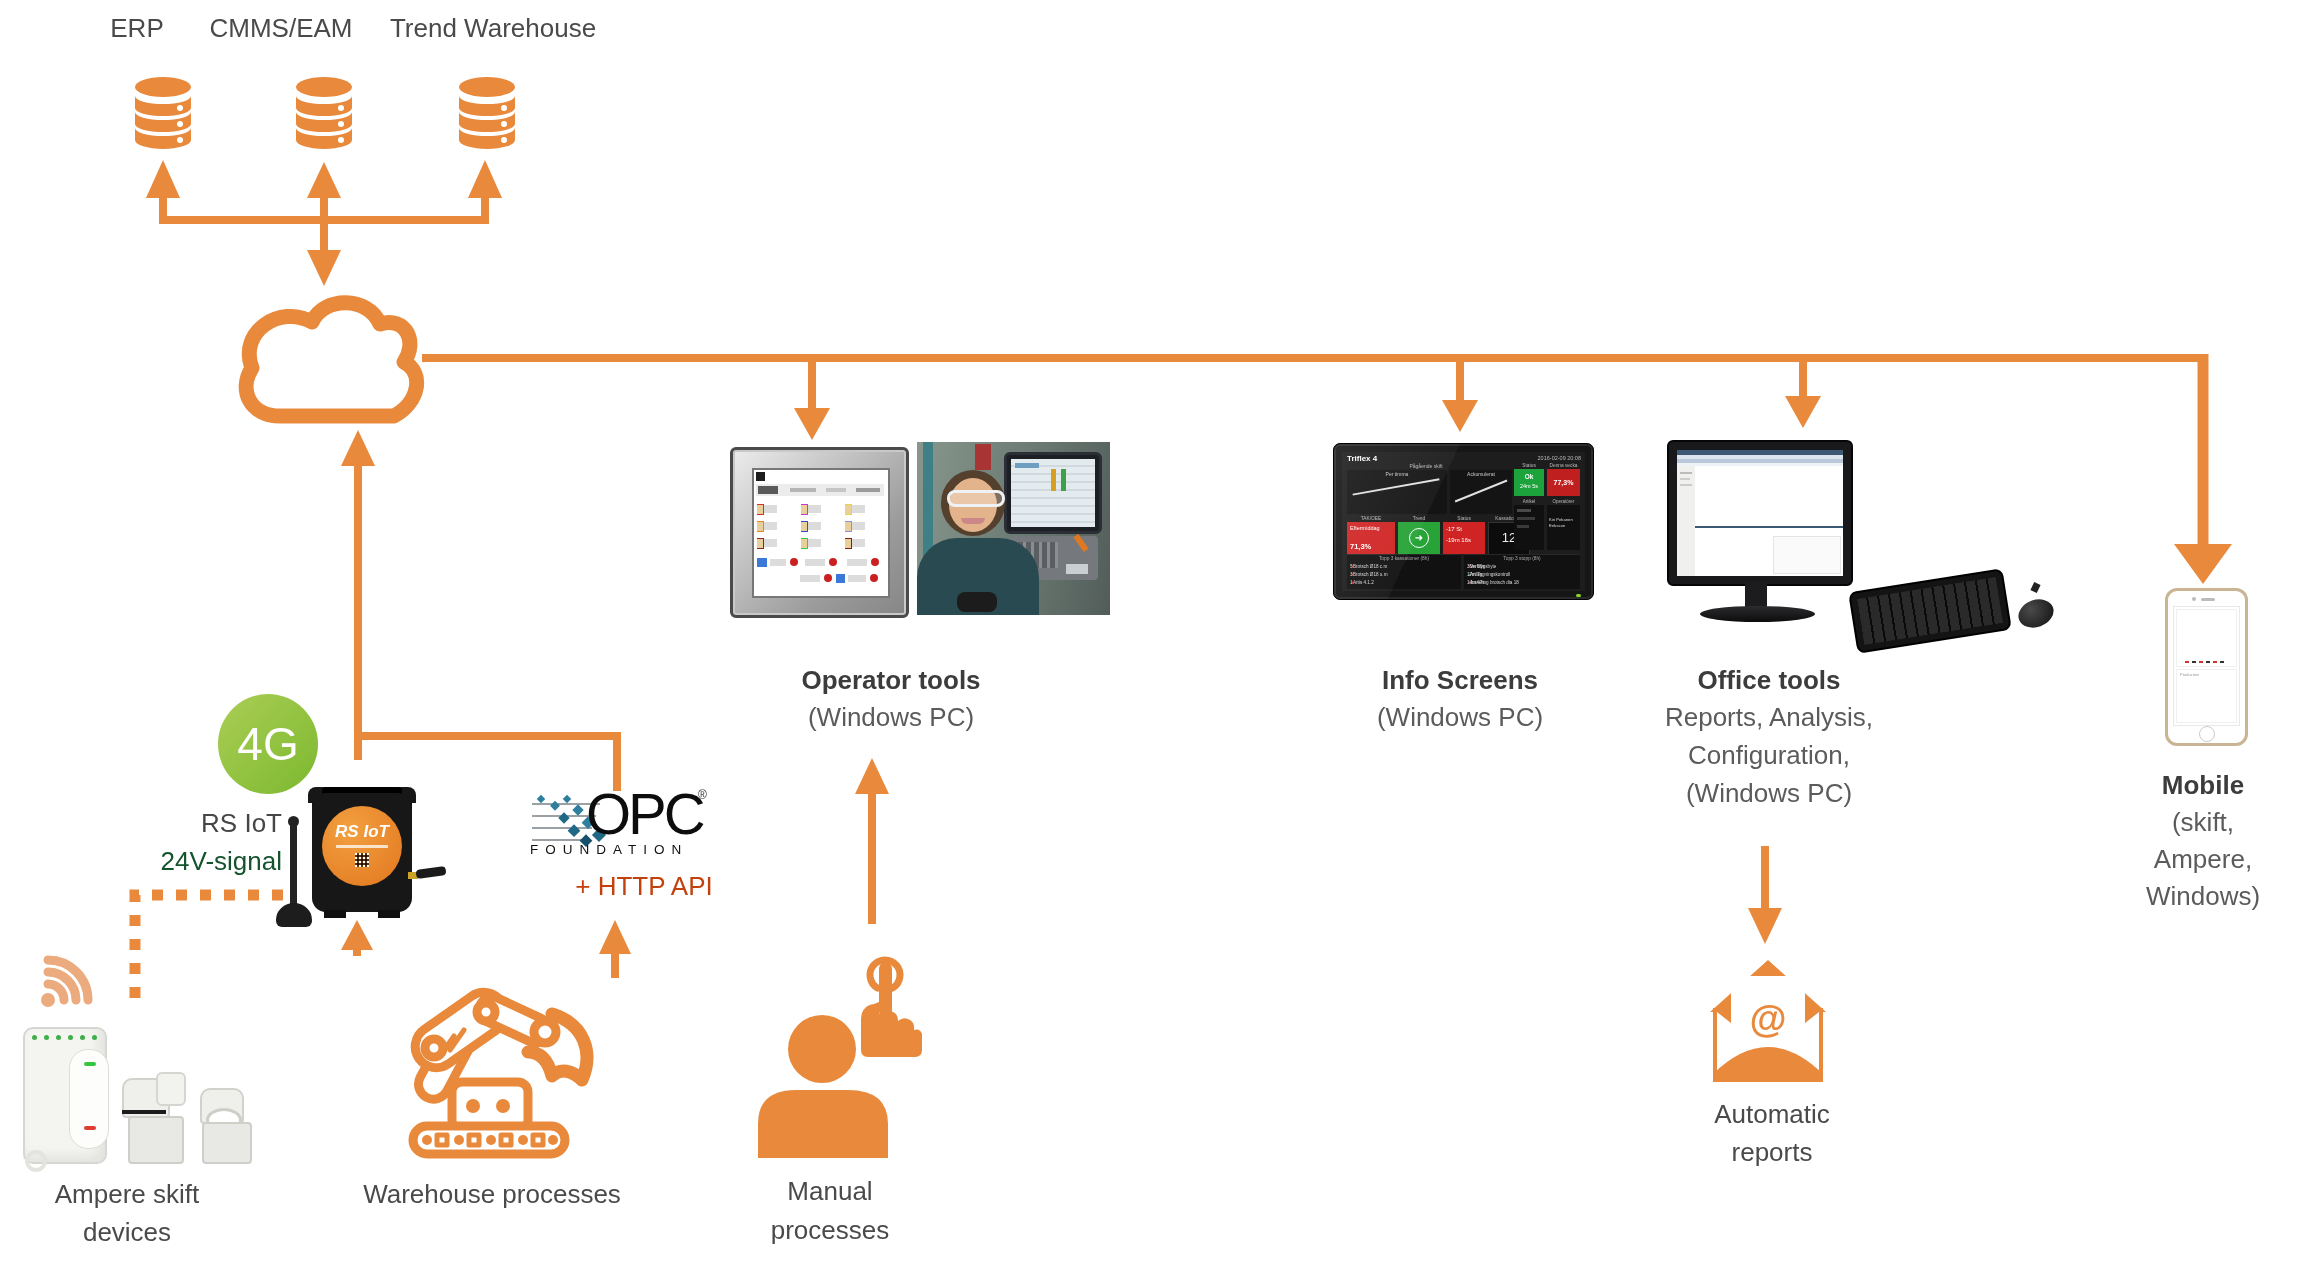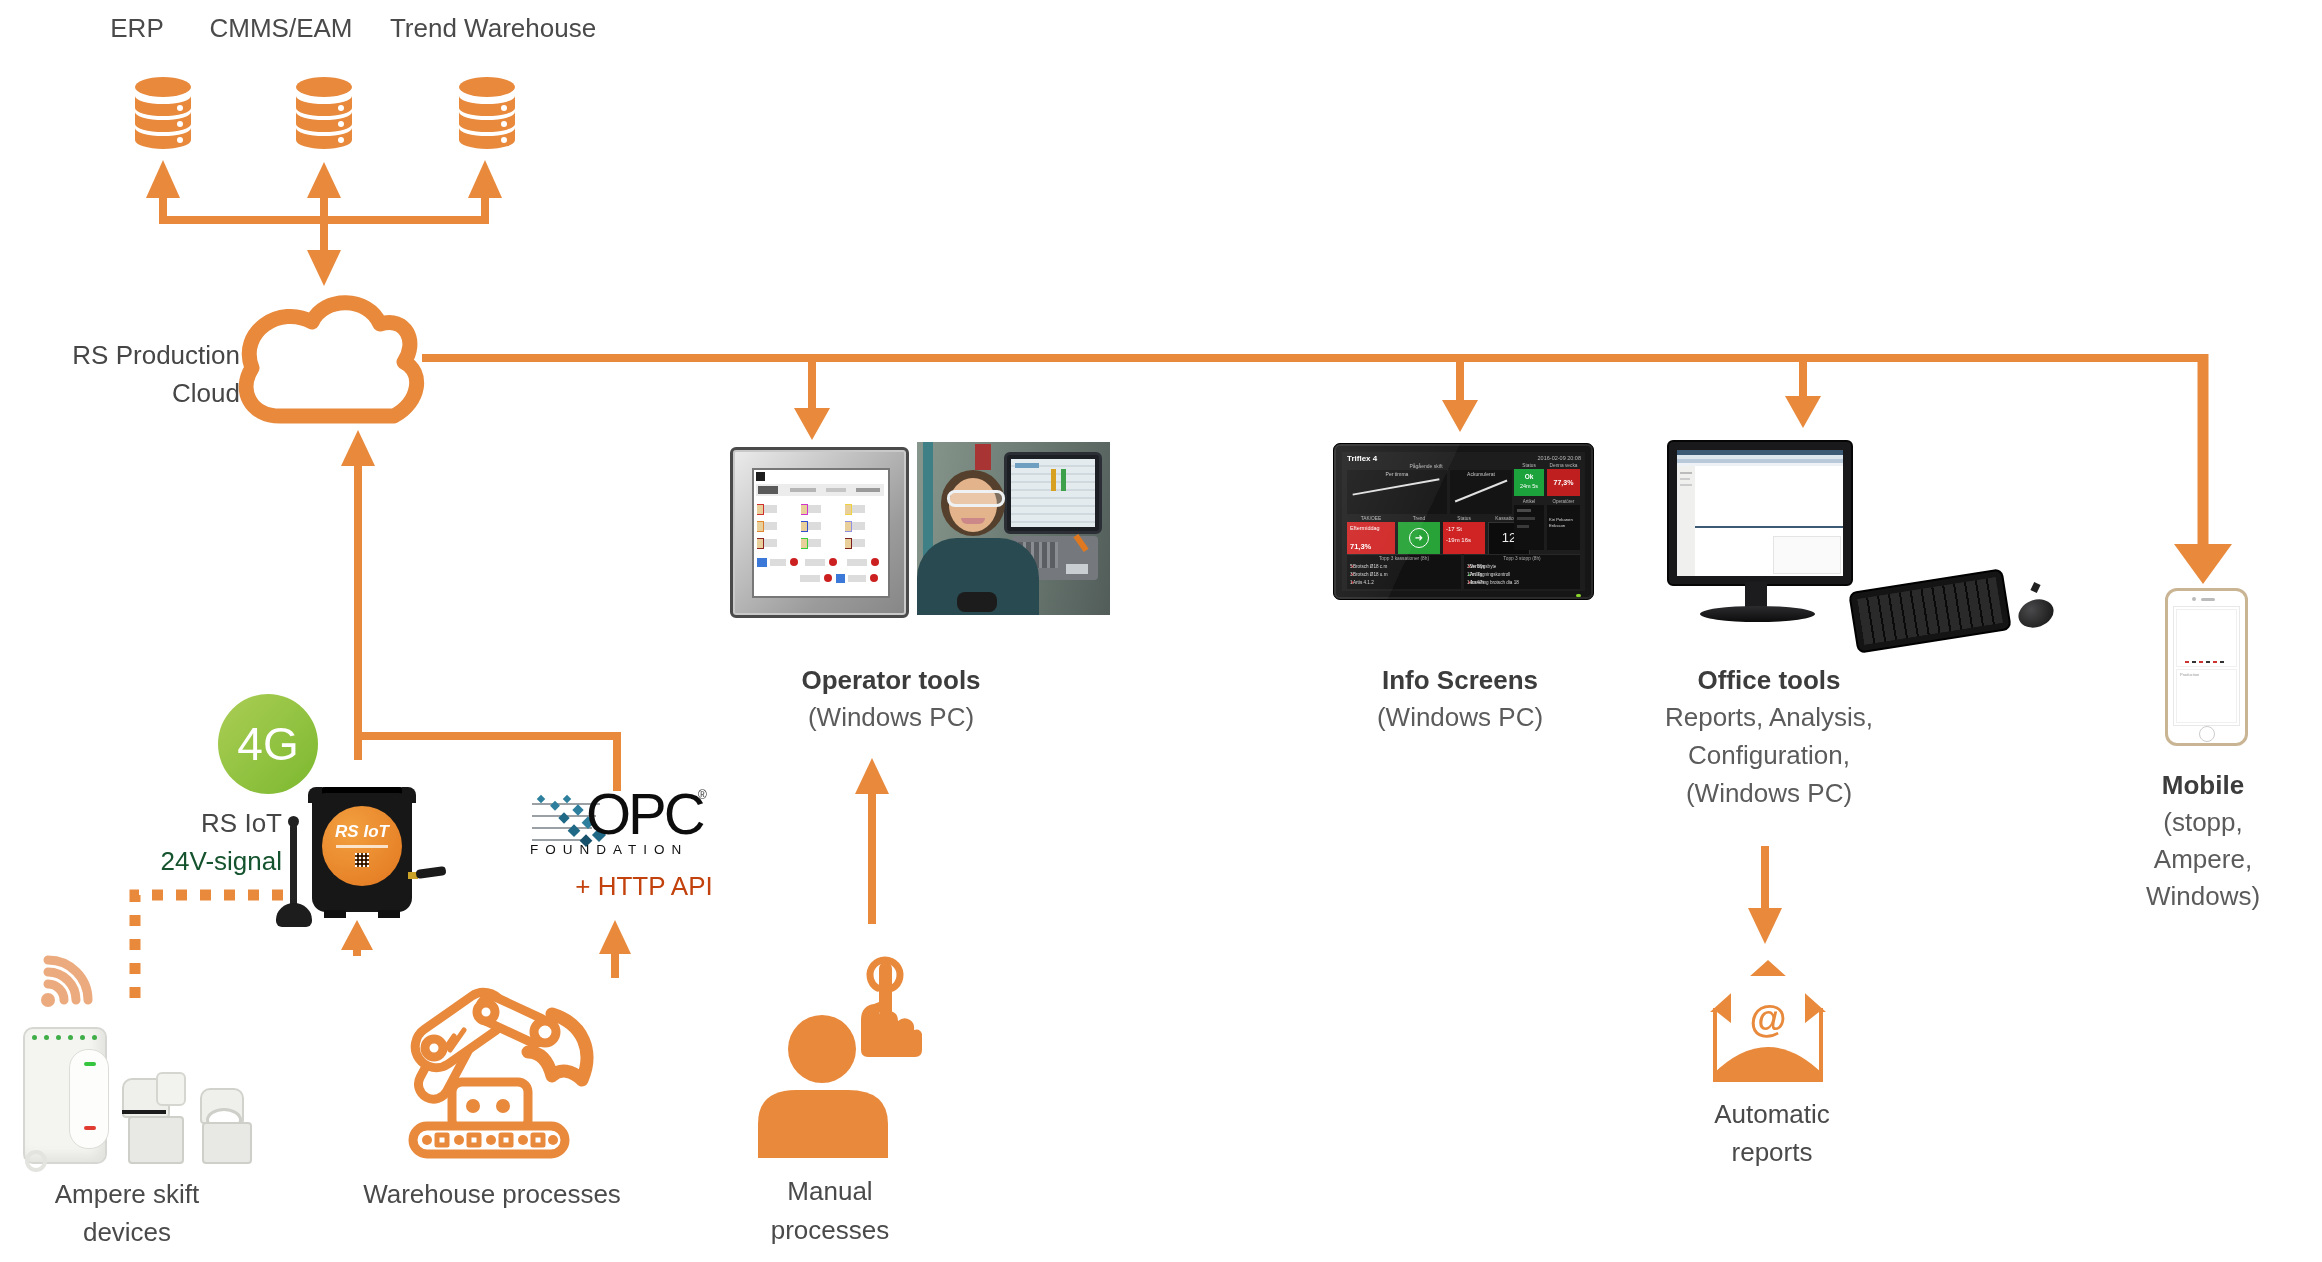--- a/index.html
+++ b/index.html
@@ -167,24 +167,20 @@
       <polygon points="1717,1012 1760,1046 1717,1078" fill="#fff"></polygon>
       <polygon points="1819,1012 1776,1046 1819,1078" fill="#fff"></polygon>
       <path d="M1713,1082 L1713,1074 Q1768,1020 1823,1074 L1823,1082 Z" fill="#E8893C"></path>
     </g>
   </svg>
 
   <div class="lbl" style="left:137px;top:10px">ERP</div>
   <div class="lbl" style="left:281px;top:10px">CMMS/EAM</div>
   <div class="lbl" style="left:493px;top:10px">Trend Warehouse</div>
 
-  <div class="r-lbl" style="right:2082px;top:336px">
-    <div>RS Production</div>
-    <div>Cloud</div>
-  </div>
 
   <div class="panelpc">
     <div class="panelscr">
       <div style="left:2px;top:2px;width:9px;height:9px;background:#1d1d1d"></div>
       <div style="left:2px;top:14px;width:128px;height:12px;background:#ececec">
         <div style="left:2px;top:2px;width:20px;height:8px;background:#5a5a5a"></div>
         <div style="left:34px;top:4px;width:26px;height:4px;background:#b5b5b5"></div>
         <div style="left:70px;top:4px;width:20px;height:4px;background:#c5c5c5"></div>
         <div style="left:100px;top:4px;width:24px;height:4px;background:#9a9a9a"></div>
       </div>
@@ -477,21 +473,21 @@
             <i style="height: 52%; background: rgb(91, 155, 213);"></i>
             <i style="height: 64%; background: rgb(91, 155, 213);"></i>
             <i style="height: 58%; background: rgb(91, 155, 213);"></i>
           </div>
       </div>
     </div>
     <div style="left:31px;top:135px;width:14px;height:14px;border:1.5px solid #ccc;border-radius:50%"></div>
   </div>
 
   <div class="lbl t1" style="left:2203px;top:767px">Mobile</div>
-  <div class="lbl t2" style="left:2203px;top:804px">(stopp,</div>
+  <div class="lbl t2" style="left:2203px;top:804px">(skift,</div>
   <div class="lbl t2" style="left:2203px;top:841px">Ampere,</div>
   <div class="lbl t2" style="left:2203px;top:878px">Windows)</div>
 
   <div class="lbl" style="left:1772px;top:1096px">Automatic</div>
   <div class="lbl" style="left:1772px;top:1134px">reports</div>
 
   <div class="abs" style="left:218px;top:694px;width:100px;height:100px;border-radius:50%;
        background:linear-gradient(135deg,#ABCE55,#7CB82F);color:#fff;font-size:46px;text-align:center;line-height:100px">4G</div>
 
   <div class="abs" style="left:290px;top:824px;width:7px;height:86px;background:#222;border-radius:3px"></div>

